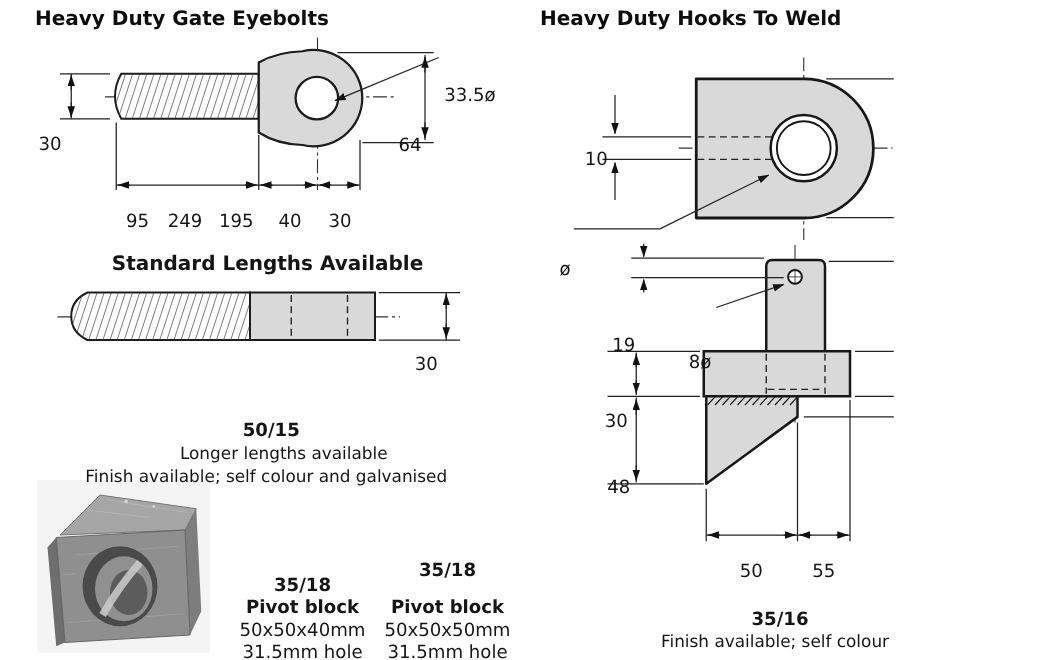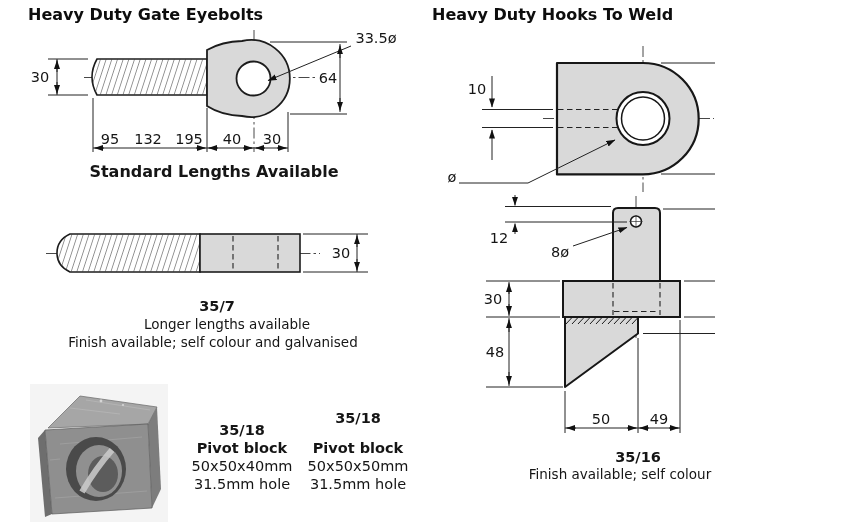--- a/index.html
+++ b/index.html
@@ -1,21 +1,21 @@
 <!DOCTYPE html>
 <html><head>
 <meta charset="utf-8">
 <style>
   html,body{margin:0;padding:0;background:#fff;}
   #page{position:relative;width:715px;height:528px;background:#fff;overflow:hidden;
         font-family:"DejaVu Sans",sans-serif;color:#111;}
   svg{position:absolute;left:0;top:0;}
   .title{position:absolute;font-weight:bold;font-size:16px;color:#0d0d0d;white-space:nowrap;}
   .lbl{position:absolute;font-size:14.5px;color:#151515;white-space:nowrap;
-       transform:translate(-50%,-50%);line-height:1;}
+       transform:translate(-50%,-50%);line-height:1;margin-top:39px;}
   .lbl.b{font-weight:bold;}
   .lbl.s{font-size:13.5px;}
   .lbl.cap{font-size:16px;font-weight:bold;}
 </style>
 </head>
 <body>
 
 <div id="page">
 
 <svg width="845" height="528" viewBox="0 0 845 528">
@@ -147,49 +147,49 @@
   </g>
 </svg>
 
 <div class="title" style="left:28px;top:5px">Heavy Duty Gate Eyebolts</div>
 <div class="title" style="left:432px;top:5px">Heavy Duty Hooks To Weld</div>
 
 <span class="lbl" style="left:40px;top:77px">30</span>
 <span class="lbl" style="left:376px;top:38px">33.5ø</span>
 <span class="lbl" style="left:328px;top:78px">64</span>
 <span class="lbl" style="left:110px;top:139px">95</span>
-<span class="lbl" style="left:148px;top:139px">132</span>
+<span class="lbl" style="left:148px;top:139px">249</span>
 <span class="lbl" style="left:189px;top:139px">195</span>
 <span class="lbl" style="left:232px;top:139px">40</span>
 <span class="lbl" style="left:272px;top:139px">30</span>
 <span class="lbl cap" style="left:214px;top:172px">Standard Lengths Available</span>
 
 <span class="lbl" style="left:341px;top:253px">30</span>
-<span class="lbl b" style="left:217px;top:306px">35/7</span>
+<span class="lbl b" style="left:217px;top:306px">50/15</span>
 <span class="lbl s" style="left:227px;top:325px">Longer lengths available</span>
 <span class="lbl s" style="left:213px;top:343px">Finish available; self colour and galvanised</span>
 
 <span class="lbl b" style="left:242px;top:430px">35/18</span>
 <span class="lbl b" style="left:242px;top:448px">Pivot block</span>
 <span class="lbl" style="left:242px;top:466px">50x50x40mm</span>
 <span class="lbl" style="left:242px;top:484px">31.5mm hole</span>
 <span class="lbl b" style="left:358px;top:418px">35/18</span>
 <span class="lbl b" style="left:358px;top:448px">Pivot block</span>
 <span class="lbl" style="left:358px;top:466px">50x50x50mm</span>
 <span class="lbl" style="left:358px;top:484px">31.5mm hole</span>
 
 <span class="lbl" style="left:477px;top:89px">10</span>
 <span class="lbl" style="left:762px;top:118px">64</span>
 <span class="lbl" style="left:452px;top:177px">ø</span>
 
-<span class="lbl" style="left:499px;top:238px">12</span>
+<span class="lbl" style="left:499px;top:238px">19</span>
 <span class="lbl" style="left:560px;top:252px">8ø</span>
 <span class="lbl" style="left:739px;top:240px">50</span>
 <span class="lbl" style="left:493px;top:299px">30</span>
 <span class="lbl" style="left:495px;top:352px">48</span>
 <span class="lbl" style="left:730px;top:352px">10</span>
 <span class="lbl" style="left:601px;top:419px">50</span>
-<span class="lbl" style="left:659px;top:419px">49</span>
+<span class="lbl" style="left:659px;top:419px">55</span>
 
-<span class="lbl b" style="left:638px;top:457px">35/16</span>
+<span class="lbl b" style="left:624px;top:457px">35/16</span>
 <span class="lbl s" style="left:620px;top:475px">Finish available; self colour</span>
 
 </div>
 
 </body></html>

